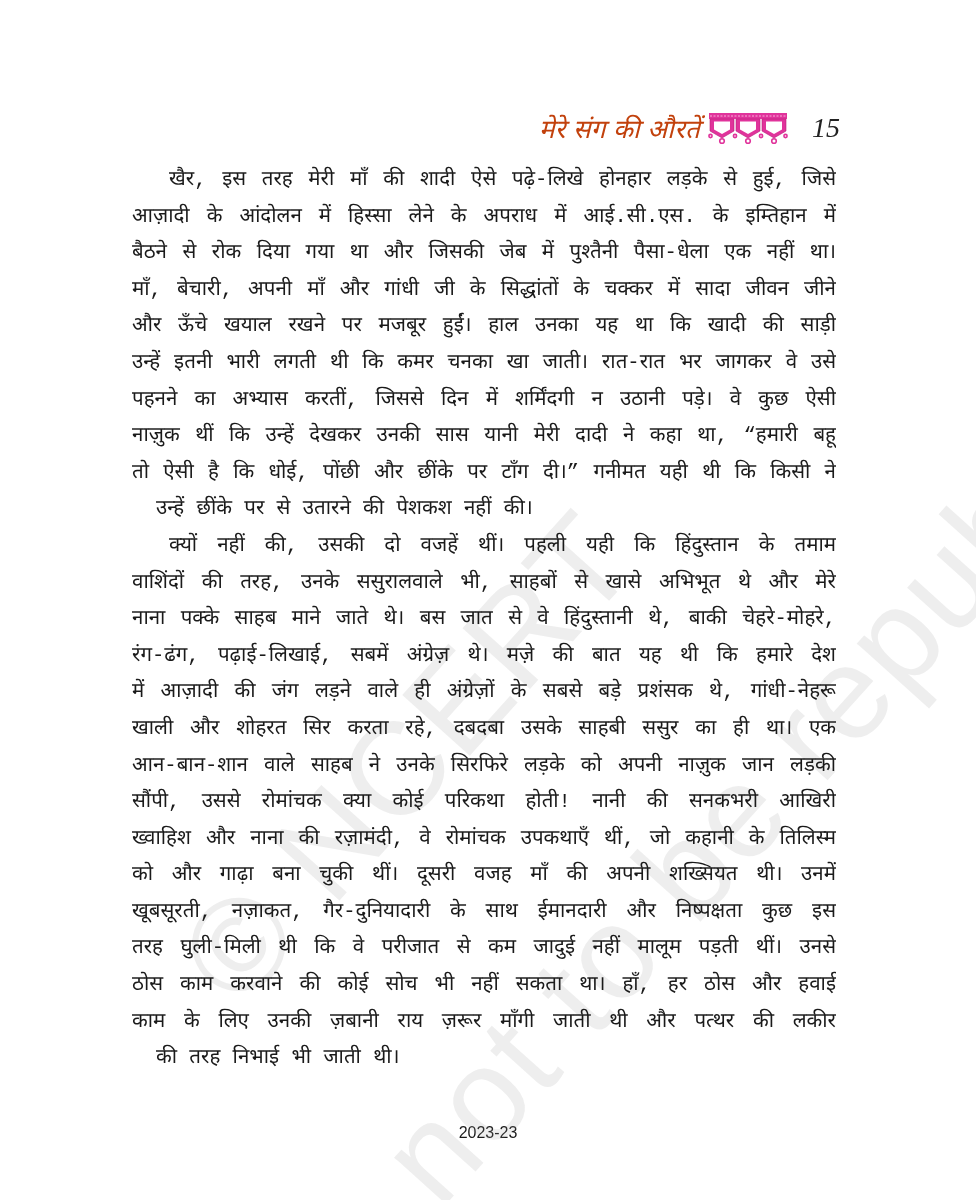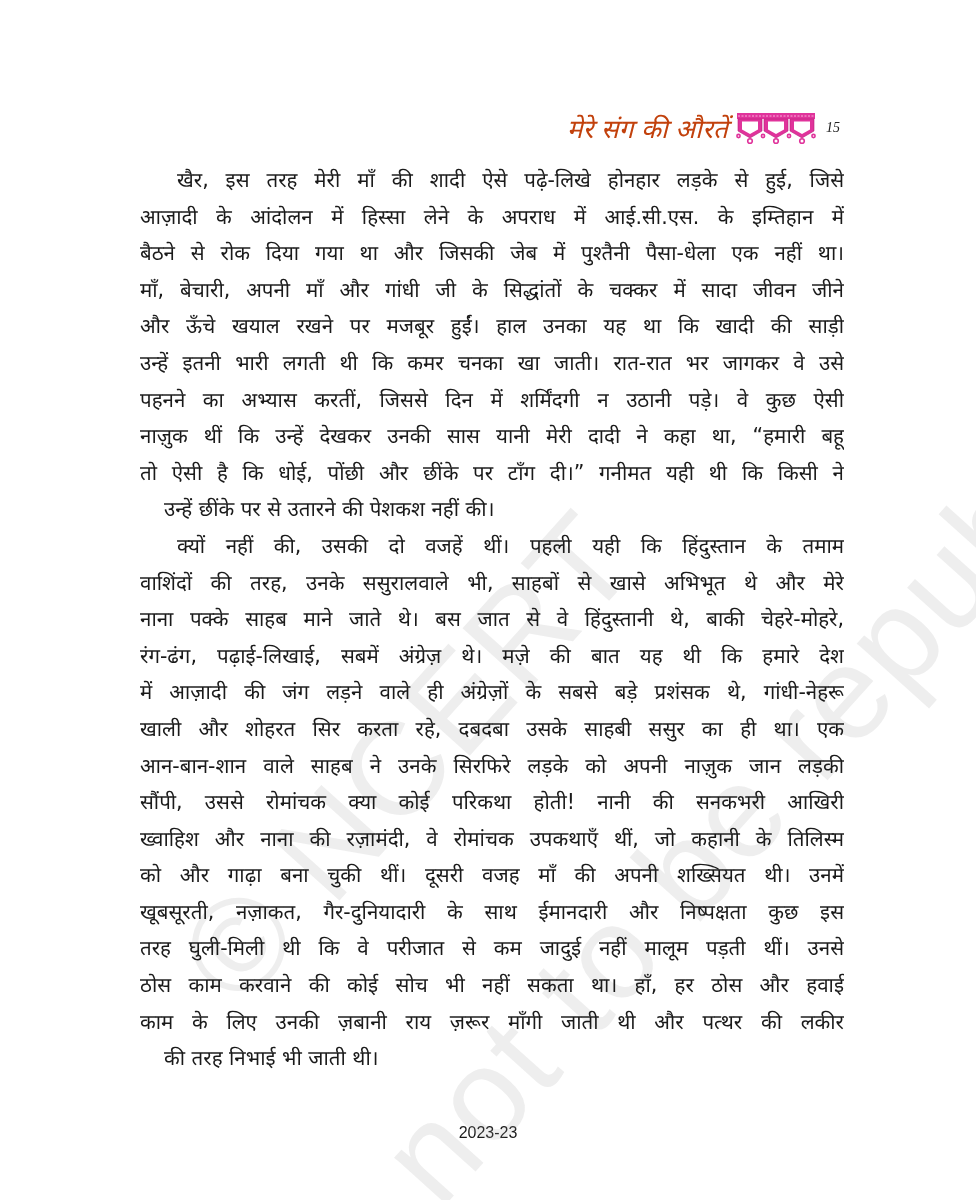--- a/index.html
+++ b/index.html
@@ -38,30 +38,31 @@
     letter-spacing: 0.2px;
   }
   .ornament {
     width: 80px;
     height: 34px;
     display: block;
   }
   .page-number {
     font-family: "Liberation Serif", serif;
     font-style: italic;
-    font-size: 14px;
+    font-size: 28px;
     color: #222;
-    margin-left: 2px;
+    margin-left: 16px;
   }
   
   .body-text {
     position: absolute;
-    left: 140px;
+    left: 132px;
     top: 162px;
     width: 704px;
+    font-family: Liberation Mono, monospace;
   }
   .line {
     display: block;
     height: 36.6px;
     line-height: 36.6px;
     font-size: 20.5px;
     white-space: nowrap;
     text-align: justify;
     text-align-last: justify;
     overflow: hidden;

